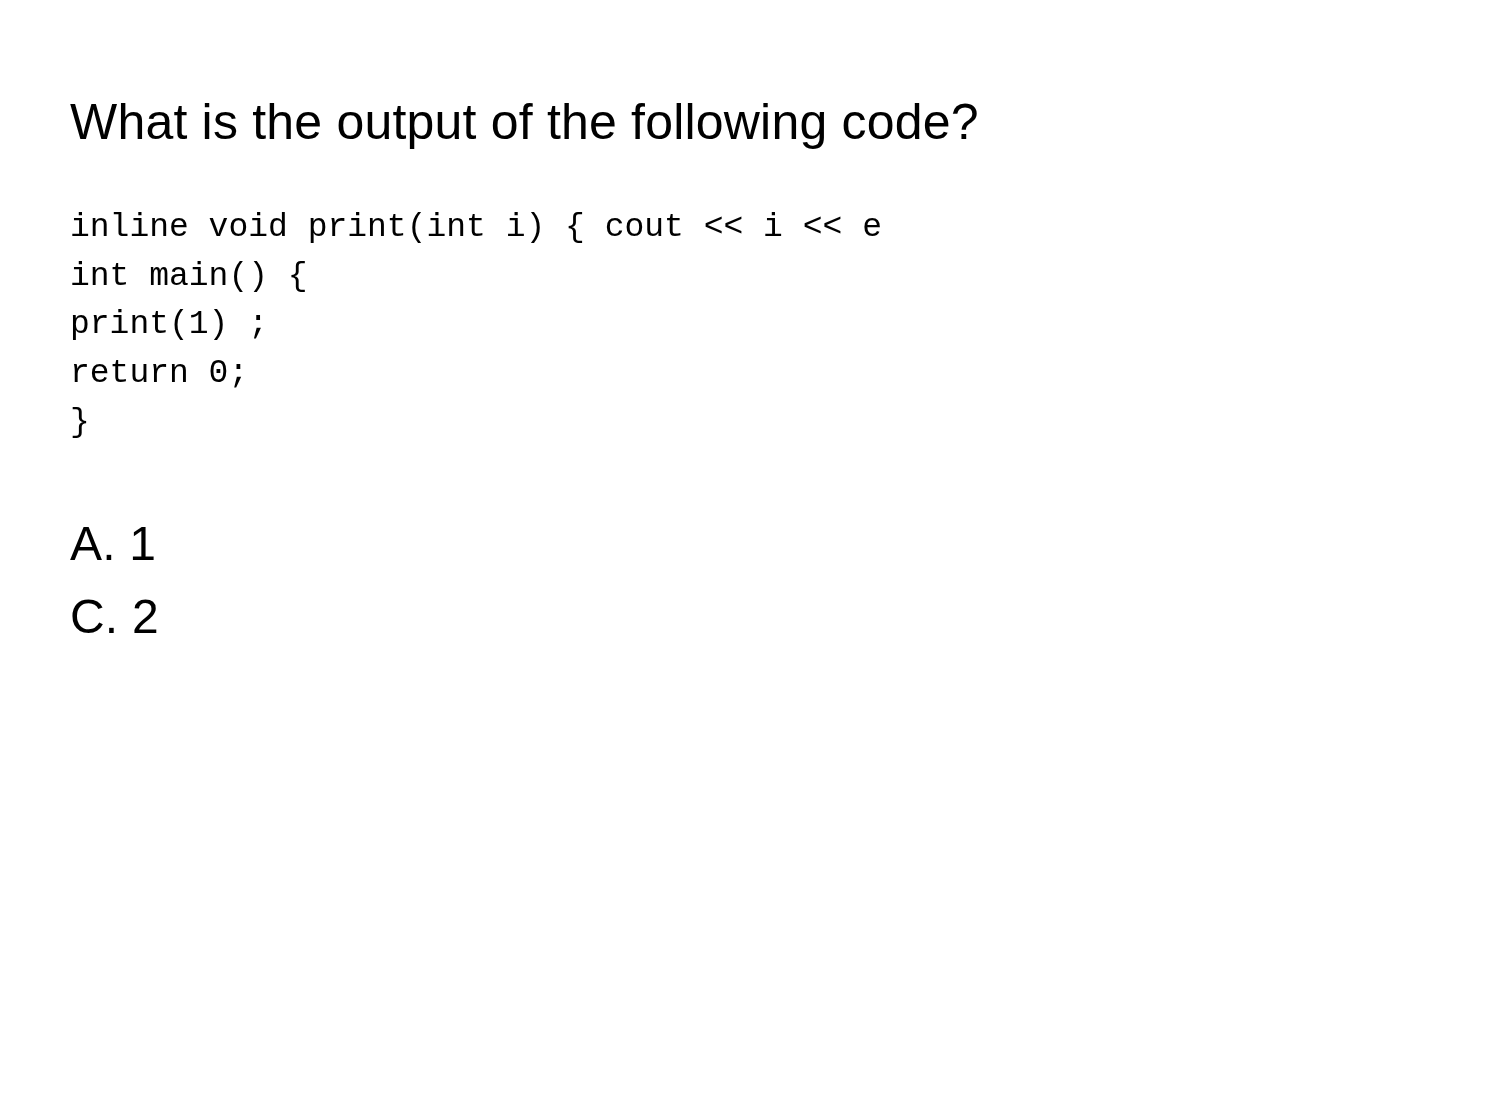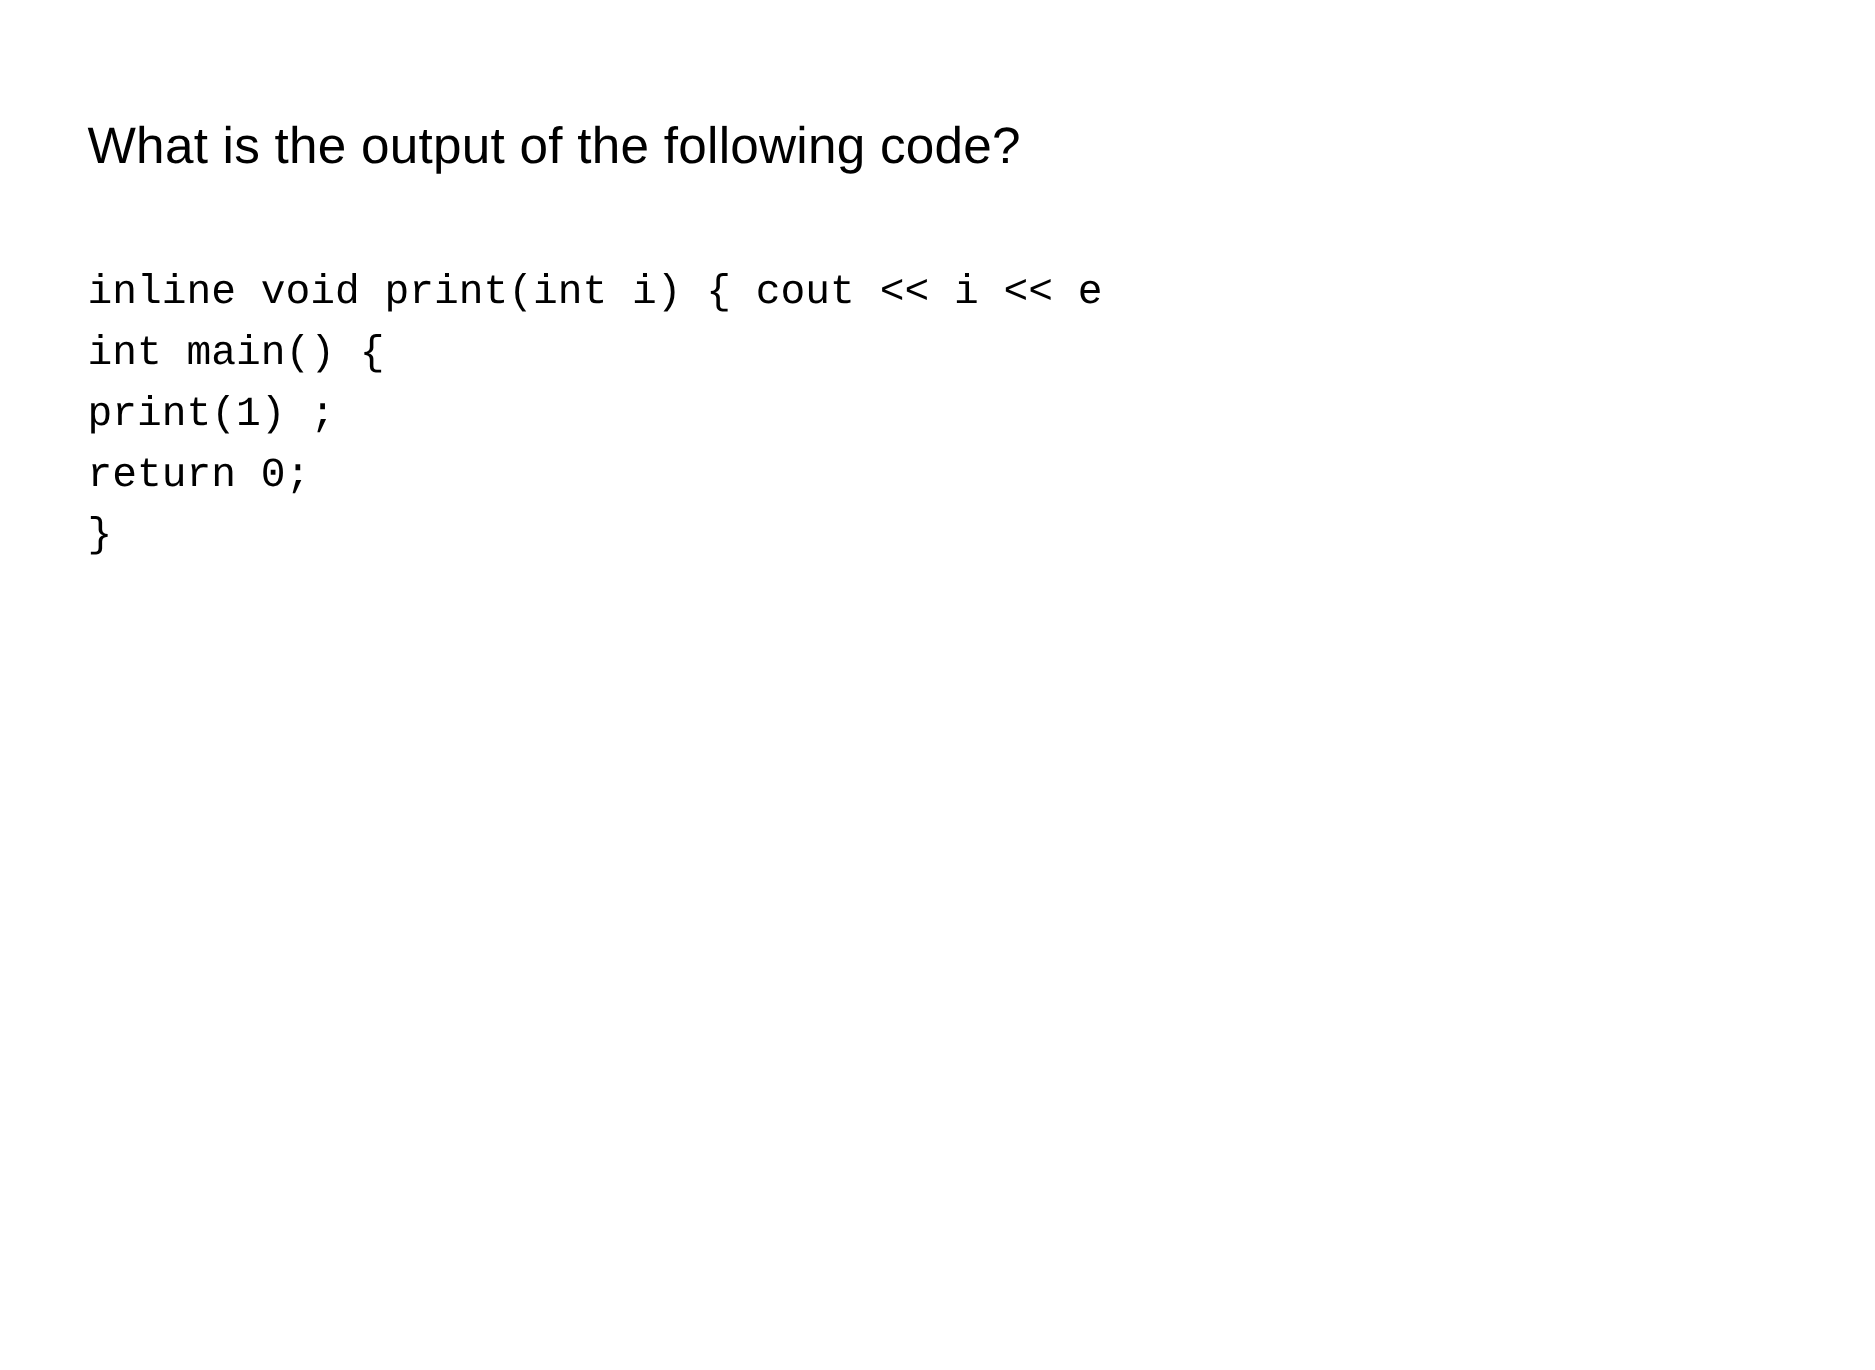--- a/index.html
+++ b/index.html
@@ -11,24 +11,23 @@
       width: 1500px;
       height: 1096px;
       background: #ffffff;
       font-family: Arial, Helvetica, sans-serif;
       color: #000000;
       padding: 90px 60px 0 70px;
       overflow: hidden;
       position: relative;
     }
     .question-text {
-      font-size: 41px;
+      font-size: 50px;
       font-weight: 400;
       line-height: 1.3;
-      margin-bottom: 18px;
       letter-spacing: 0.2px;
     }
     .code-block {
       font-family: 'Courier New', Courier, monospace;
       font-size: 33px;
       font-weight: 400;
       line-height: 1.48;
       white-space: pre;
       letter-spacing: 0px;
       overflow: hidden;
@@ -50,13 +49,15 @@
 
 <div class="code-block">
 <span>inline void print(int i) { cout &lt;&lt; i &lt;&lt; e</span>
 <span>int main() {</span>
 <span>print(1) ;</span>
 <span>return 0;</span>
 <span>}</span>
 </div>
 
 <div class="options">
+  <div class="option">A. 1</div>
+  <div class="option">C. 2</div>
 </div>
 
 </body></html>

